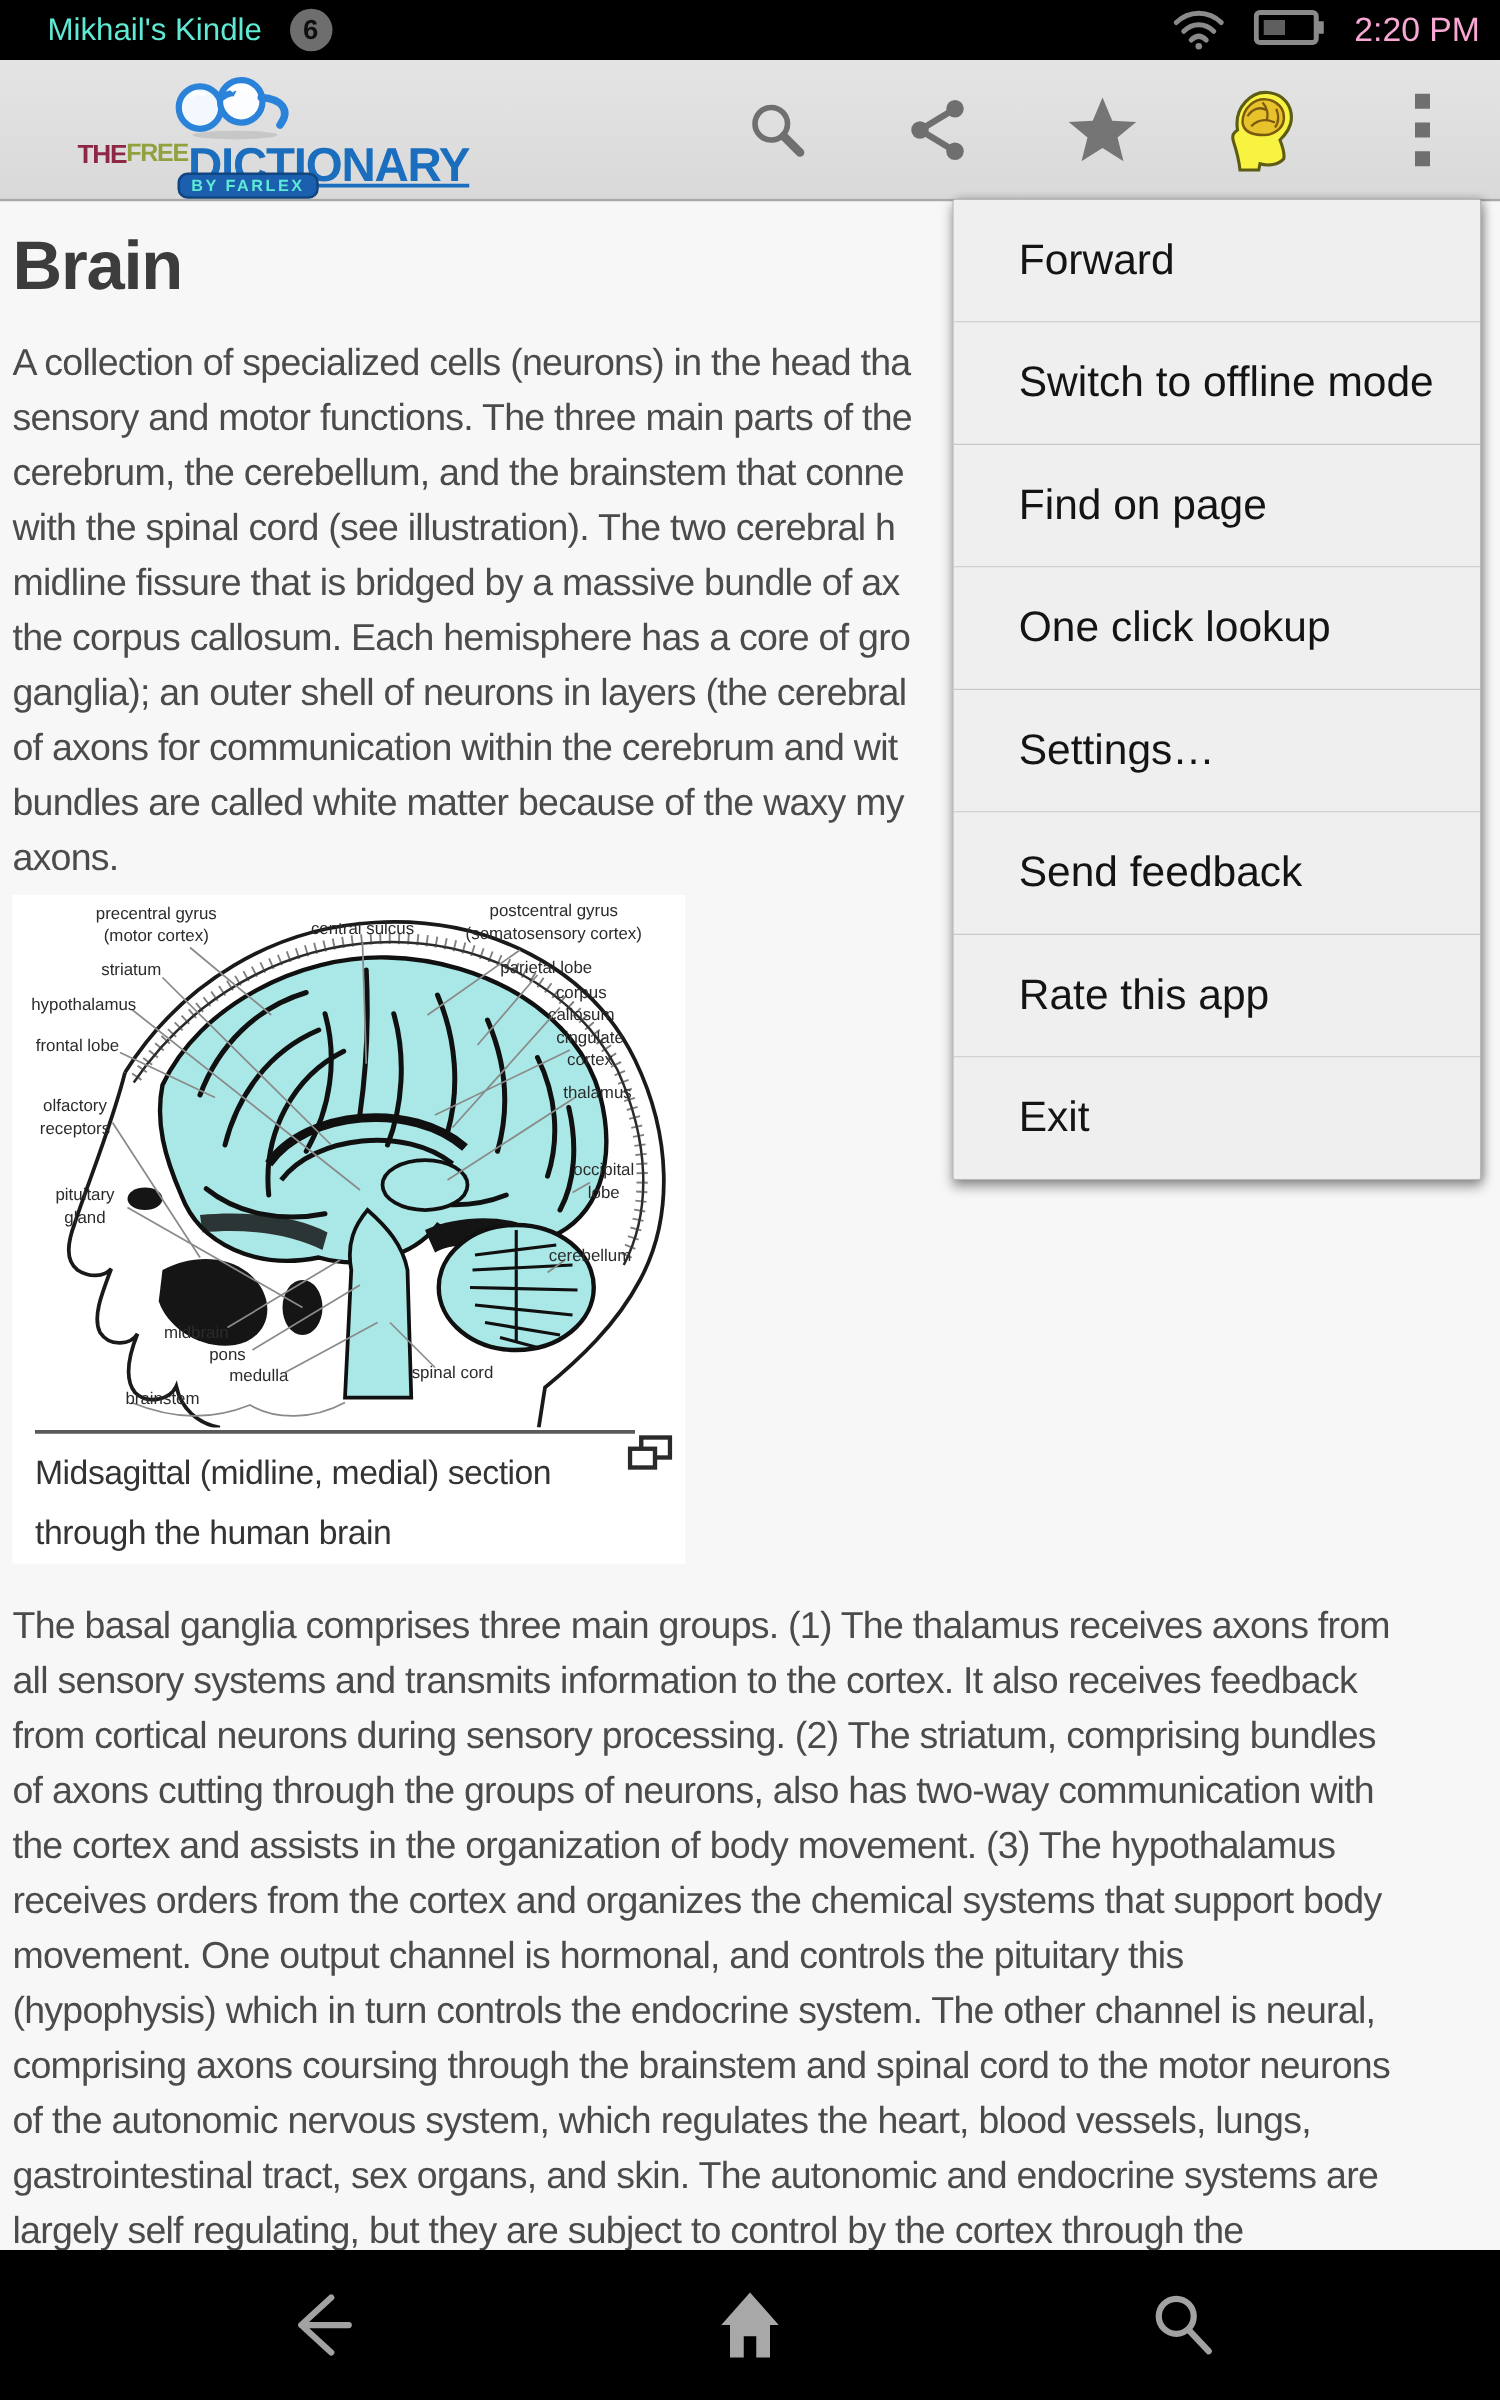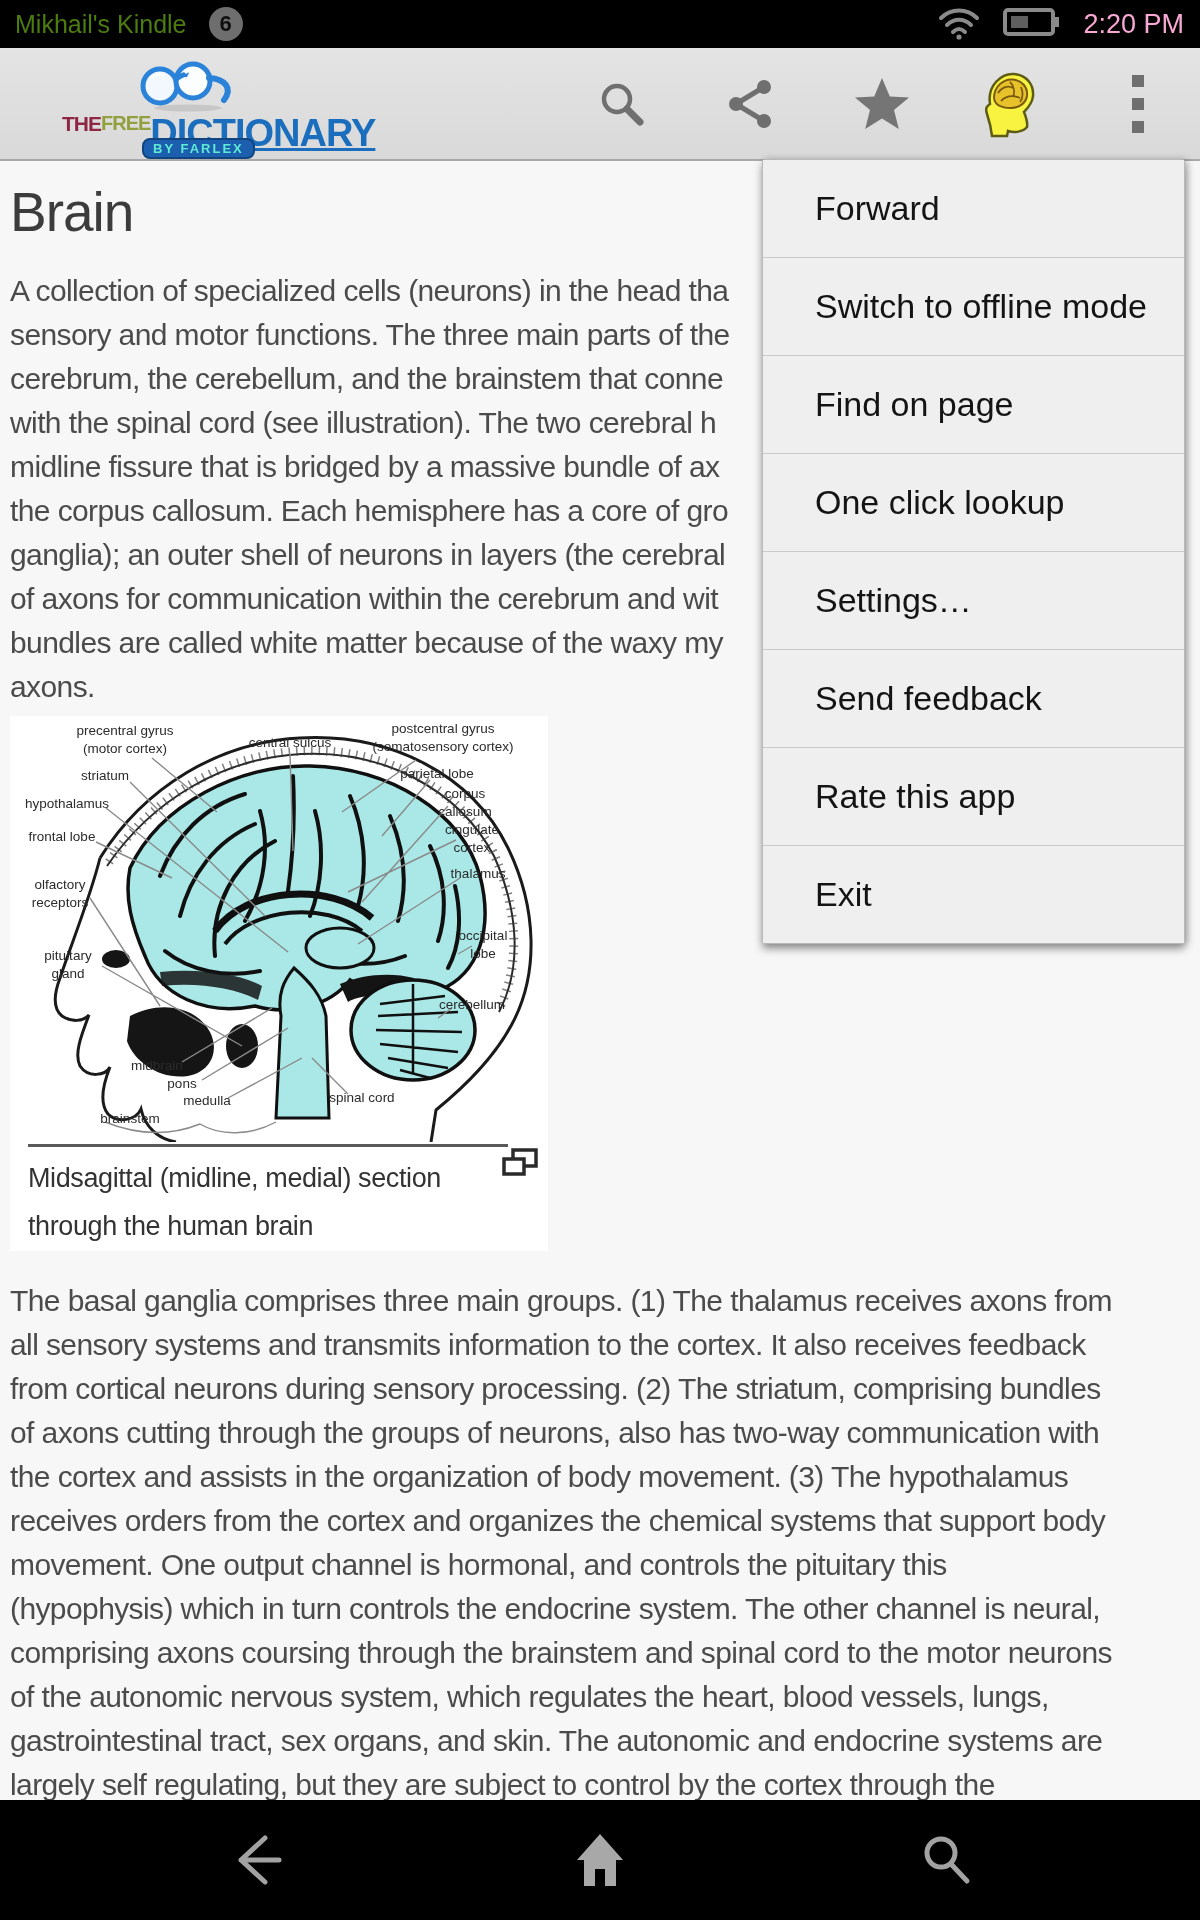--- a/index.html
+++ b/index.html
@@ -2,42 +2,42 @@
 <html><head>
 <meta charset="utf-8">
 <style>
   html,body{margin:0;padding:0;background:#333;}
   .screen{position:relative;width:1200px;height:1920px;background:#f7f7f7;overflow:hidden;
           font-family:"Liberation Sans","DejaVu Sans",sans-serif;}
 
   
   .statusbar{position:absolute;top:0;left:0;width:1200px;height:48px;background:#000;
              display:flex;align-items:center;color:#8f8f8f;}
-  .sb-name{margin-left:15px;font-size:25px;color:#4d7c0f;text-align:right;}
+  .sb-name{margin-left:38px;font-size:25px;color:#5eead4;text-align:right;}
   .sb-badge{margin-left:22px;width:34px;height:34px;border-radius:50%;background:#6e6e6e;
             color:#0f0f0f;font-size:22px;font-weight:bold;display:flex;align-items:center;justify-content:center;}
   .sb-right{position:absolute;right:16px;top:0;height:48px;display:flex;align-items:center;gap:22px;}
   .sb-time{font-size:27px;color:#f9a8d4;}
 
   
   .toolbar{position:absolute;top:48px;left:0;width:1200px;height:111px;
            background:linear-gradient(#e4e4e4,#d9d9d9);border-bottom:2px solid #a9a9a9;}
   .logo{position:absolute;left:58px;top:2px;width:230px;height:106px;cursor:pointer;}
   .logo-text{position:absolute;left:4px;top:62px;display:flex;align-items:flex-start;white-space:nowrap;}
   .logo-the{color:#8e2744;font-weight:bold;font-size:21px;letter-spacing:-1px;}
   .logo-free{color:#93a03f;font-weight:bold;font-size:20px;letter-spacing:-1px;}
   .logo-dict{color:#1a6ebd;font-weight:bold;font-size:38px;letter-spacing:-1px;text-decoration:underline;}
   .logo-pill{position:absolute;left:84px;top:88px;background:#1b5fae;border:2px solid #10457f;border-radius:8px;
              color:#5eead4;font-size:13px;font-weight:bold;letter-spacing:2px;padding:1px 9px;}
   .tb-icons{position:absolute;right:0;top:0;height:111px;width:640px;}
   .tb-btn{position:absolute;top:0;height:111px;width:100px;display:flex;align-items:center;justify-content:center;cursor:pointer;}
 
   
   .content{position:absolute;top:161px;left:0;width:1200px;height:1639px;overflow:hidden;color:#4b4b4b;}
-  .title{margin:20px 2px 0 10px;font-size:55px;line-height:62px;font-weight:normal;color:#3c3c3c;letter-spacing:-1px;}
+  .title{margin:20px 2px 0 10px;font-size:55px;line-height:62px;font-weight:bold;color:#3c3c3c;letter-spacing:-1px;}
   .para{margin-left:10px;width:1185px;overflow:hidden;}
   .p1{margin-top:26px;}
   .p2{margin-top:28px;}
   .line{white-space:nowrap;height:44px;font-size:30px;line-height:44px;letter-spacing:-0.6px;color:#4b4b4b;}
 
   
   .figure{position:relative;margin:7px 0 0 10px;width:538px;height:535px;background:#ffffff;}
   .fig-divider{position:absolute;left:18px;top:428px;width:480px;border-top:3px solid #5a5a5a;}
   .fig-cap{position:absolute;left:18px;top:438px;width:470px;font-size:27px;line-height:48px;color:#333;letter-spacing:-0.4px;}
   .fig-enlarge{position:absolute;right:6px;top:432px;width:40px;height:32px;cursor:pointer;}

